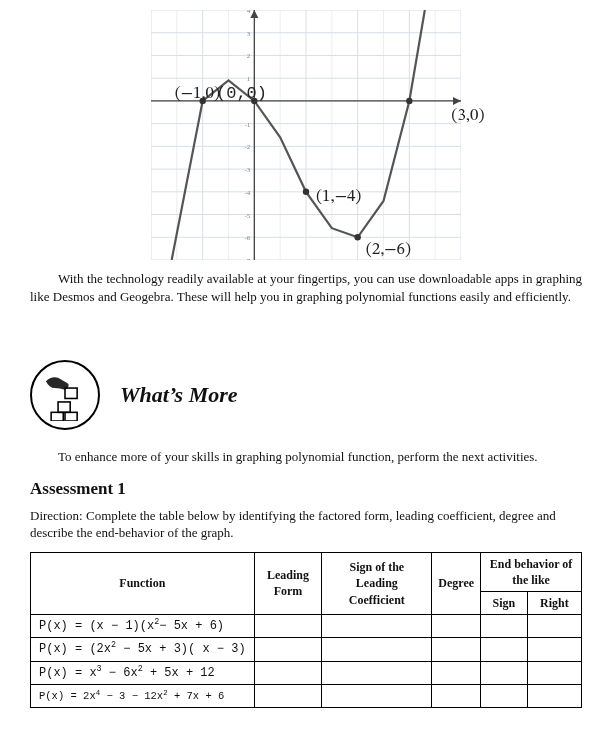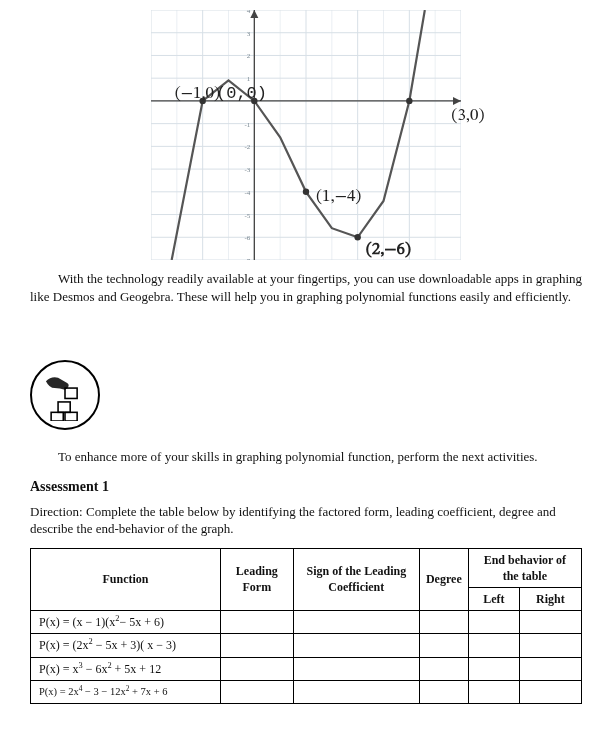--- a/index.html
+++ b/index.html
@@ -51,40 +51,40 @@
     .section-title {
       font-style: italic;
       font-weight: bold;
       font-size: 22px;
       font-family: "Bookman Old Style", Georgia, serif;
     }
     .assess-title {
       font-weight: bold;
       margin-top: 12px;
       margin-bottom: 6px;
-      font-size: 14px;
+      font-size: 17px;
     }
     .direction {
       margin-bottom: 10px;
     }
     table.worksheet {
       border-collapse: collapse;
       width: 100%;
       margin-top: 6px;
       font-size: 12px;
     }
     table.worksheet th, table.worksheet td {
       border: 1px solid #000;
       padding: 3px 6px;
       text-align: center;
       vertical-align: middle;
     }
     table.worksheet td.fn {
       text-align: left;
-      font-family: Liberation Serif, serif;
+      font-family: Liberation Mono, monospace;
       white-space: nowrap;
       padding: 2px 8px;
       margin-left: 17px;
     }
     .fn sup { font-size: 0.7em; vertical-align: super; line-height: 0; }
   </style>
 </head>
 <body>
 
 <div class="graph-wrap">
@@ -139,56 +139,57 @@
         <circle cx="103.33333333333333" cy="90.9090909090909" r="3.2" fill="#333"></circle>
         <circle cx="155" cy="181.8181818181818" r="3.2" fill="#333"></circle>
         <circle cx="206.66666666666666" cy="227.27272727272728" r="3.2" fill="#333"></circle>
         <circle cx="258.33333333333337" cy="90.9090909090909" r="3.2" fill="#333"></circle>
       </g>
   </svg>
   <div id="labels-layer">
       <div class="coord-label" style="left: 23.6667px; top: 72.9091px;">(−1,0)</div>
       <div class="coord-label" style="left: 65px; top: 72.9091px; font-family: Liberation Mono, monospace;">(0,0)</div>
       <div class="coord-label" style="left: 165px; top: 175.818px;">(1,−4)</div>
-      <div class="coord-label" style="left: 214.667px; top: 229.273px; font-weight: bold;">(2,−6)</div>
+      <div class="coord-label" style="left: 214.667px; top: 229.273px;">(2,−6)</div>
       <div class="coord-label" style="left: 264.333px; top: 94.9091px; margin-left: 36px;">(3,0)</div>
     </div>
 </div>
 
 <p class="body">With the technology readily available at your fingertips, you can use downloadable apps in graphing like Desmos and Geogebra.  These will help you in graphing polynomial functions easily and efficiently.</p>
 
 <div class="section-head">
   <div class="section-icon">
     <svg viewBox="0 0 60 60">
       <rect x="22" y="38" width="14" height="12" fill="none" stroke="#000" stroke-width="1.8"></rect>
       <rect x="14" y="50" width="14" height="10" fill="none" stroke="#000" stroke-width="1.8"></rect>
       <rect x="30" y="50" width="14" height="10" fill="none" stroke="#000" stroke-width="1.8"></rect>
       <rect x="30" y="22" width="14" height="12" fill="none" stroke="#000" stroke-width="1.8"></rect>
       <path d="M8 14 Q14 8 22 10 L32 16 Q36 18 33 22 L30 24 Q24 22 18 22 Q12 22 8 14 Z" fill="#000" opacity="0.85"></path>
     </svg>
   </div>
+  <h2 class="section-title">What’s More</h2>
 </div>
 
 <p class="body">To enhance more of your skills in graphing polynomial function, perform the next activities.</p>
 
 <p class="assess-title">Assessment 1</p>
 
 <p class="direction">Direction: Complete the table below by identifying the factored form, leading coefficient, degree and describe the end-behavior of the graph.</p>
 
 <table class="worksheet">
   <thead>
     <tr>
       <th rowspan="2" style="width:190px">Function</th>
       <th rowspan="2">Leading Form</th>
       <th rowspan="2">Sign of the Leading Coefficient</th>
       <th rowspan="2">Degree</th>
-      <th colspan="2">End behavior of the table</th>
+      <th colspan="2">End behavior of the like</th>
     </tr>
     <tr>
-      <th>Left</th>
+      <th>Sign</th>
       <th>Right</th>
     </tr>
   </thead>
   <tbody id="worksheet-body">
       <tr>
         <td class="fn">P(x) = (x − 1)(x<sup>2</sup>− 5x + 6)</td>
         <td>&nbsp;</td>
         <td>&nbsp;</td>
         <td>&nbsp;</td>
         <td>&nbsp;</td>

